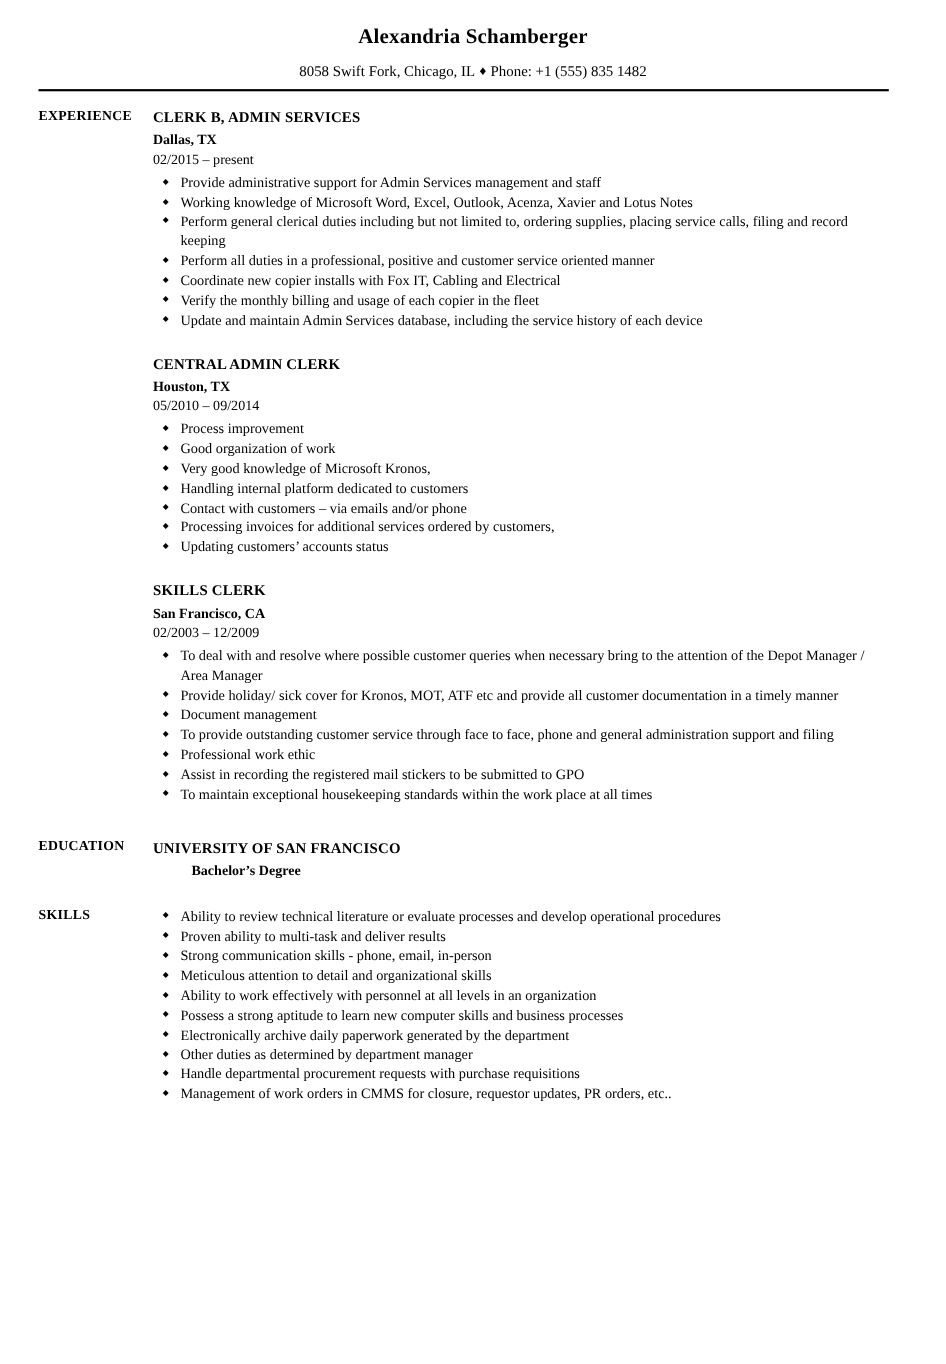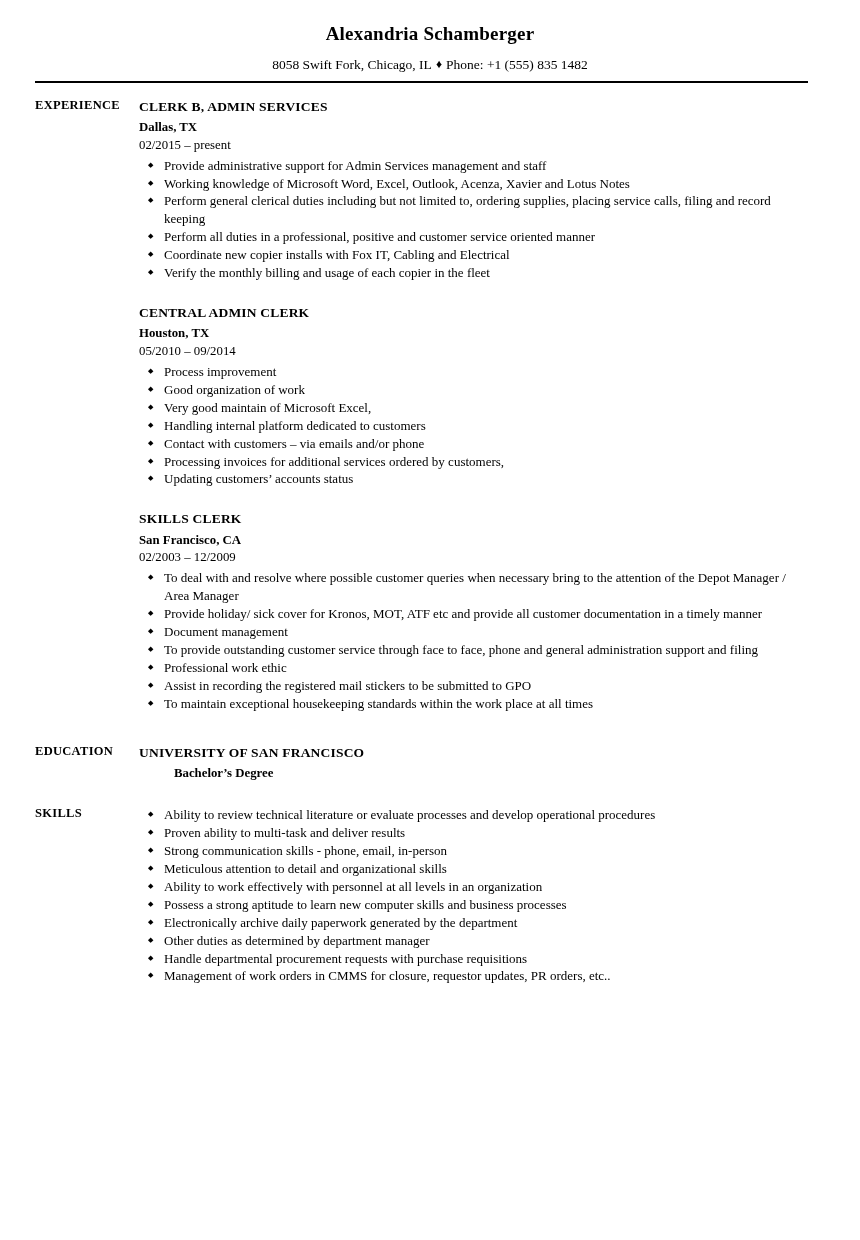--- a/index.html
+++ b/index.html
@@ -155,31 +155,32 @@
         <div class="job-title">CLERK B, ADMIN SERVICES</div>
         <div class="job-location">Dallas, TX</div>
         <div class="job-dates">02/2015 – present</div>
         <ul class="bullets">
           <li>Provide administrative support for Admin Services management and staff</li>
           <li>Working knowledge of Microsoft Word, Excel, Outlook, Acenza, Xavier and Lotus Notes</li>
           <li>Perform general clerical duties including but not limited to, ordering supplies, placing service calls, filing and record keeping</li>
           <li>Perform all duties in a professional, positive and customer service oriented manner</li>
           <li>Coordinate new copier installs with Fox IT, Cabling and Electrical</li>
           <li>Verify the monthly billing and usage of each copier in the fleet</li>
+          <li>Update and maintain Admin Services database, including the service history of each device</li>
         </ul>
       </div>
 
       <div class="job">
         <div class="job-title">CENTRAL ADMIN CLERK</div>
         <div class="job-location">Houston, TX</div>
         <div class="job-dates">05/2010 – 09/2014</div>
         <ul class="bullets">
           <li>Process improvement</li>
           <li>Good organization of work</li>
-          <li>Very good maintain of Microsoft Excel,</li>
+          <li>Very good knowledge of Microsoft Kronos,</li>
           <li>Handling internal platform dedicated to customers</li>
           <li>Contact with customers – via emails and/or phone</li>
           <li>Processing invoices for additional services ordered by customers,</li>
           <li>Updating customers’ accounts status</li>
         </ul>
       </div>
 
       <div class="job">
         <div class="job-title">SKILLS CLERK</div>
         <div class="job-location">San Francisco, CA</div>

